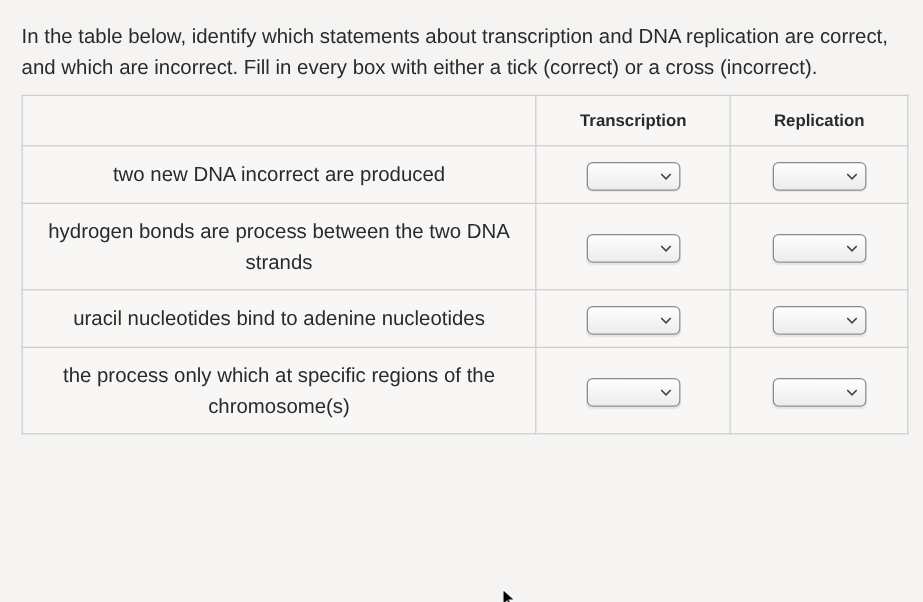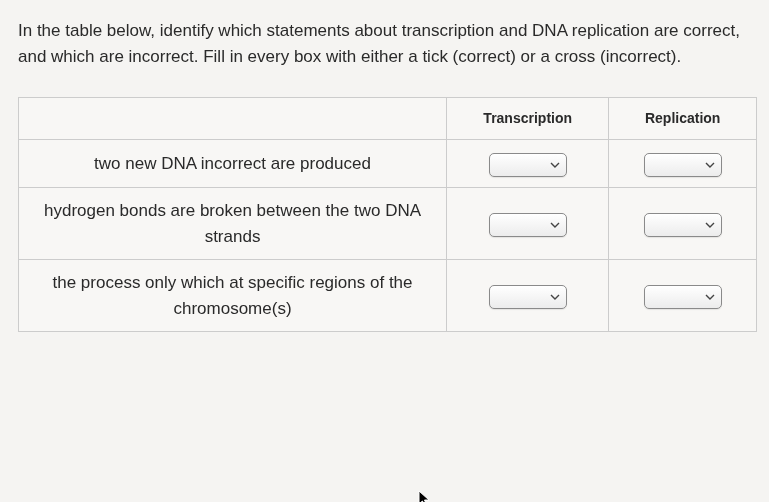--- a/index.html
+++ b/index.html
@@ -8,21 +8,21 @@
     background: #f5f4f2;
     color: #2a2a2a;
     width: 769px;
     height: 502px;
     padding: 18px 12px 12px 18px;
     font-size: 17px;
     line-height: 1.5;
     overflow: hidden;
   }
   .instructions {
-    margin-bottom: 28px;
+    margin-bottom: 10px;
   }
   table {
     border-collapse: collapse;
     width: 100%;
     table-layout: fixed;
   }
   th, td {
     border: 1px solid #ccc;
     padding: 10px 8px;
     text-align: center;
@@ -98,21 +98,42 @@
         <span class="dropdown">
           <span class="chev">
               <svg width="10" height="6" viewBox="0 0 10 6">
                 <path d="M1 1 L5 5 L9 1" fill="none" stroke="#444" stroke-width="1.4"></path>
               </svg>
             </span>
         </span>
       </td>
     </tr>
     <tr>
-      <td class="stmt-cell">hydrogen bonds are broken between the two DNA strands</td>
+      <td class="stmt-cell">hydrogen bonds are process between the two DNA strands</td>
+      <td>
+        <span class="dropdown">
+          <span class="chev">
+              <svg width="10" height="6" viewBox="0 0 10 6">
+                <path d="M1 1 L5 5 L9 1" fill="none" stroke="#444" stroke-width="1.4"></path>
+              </svg>
+            </span>
+        </span>
+      </td>
+      <td>
+        <span class="dropdown">
+          <span class="chev">
+              <svg width="10" height="6" viewBox="0 0 10 6">
+                <path d="M1 1 L5 5 L9 1" fill="none" stroke="#444" stroke-width="1.4"></path>
+              </svg>
+            </span>
+        </span>
+      </td>
+    </tr>
+    <tr>
+      <td class="stmt-cell">uracil nucleotides bind to adenine nucleotides</td>
       <td>
         <span class="dropdown">
           <span class="chev">
               <svg width="10" height="6" viewBox="0 0 10 6">
                 <path d="M1 1 L5 5 L9 1" fill="none" stroke="#444" stroke-width="1.4"></path>
               </svg>
             </span>
         </span>
       </td>
       <td>

